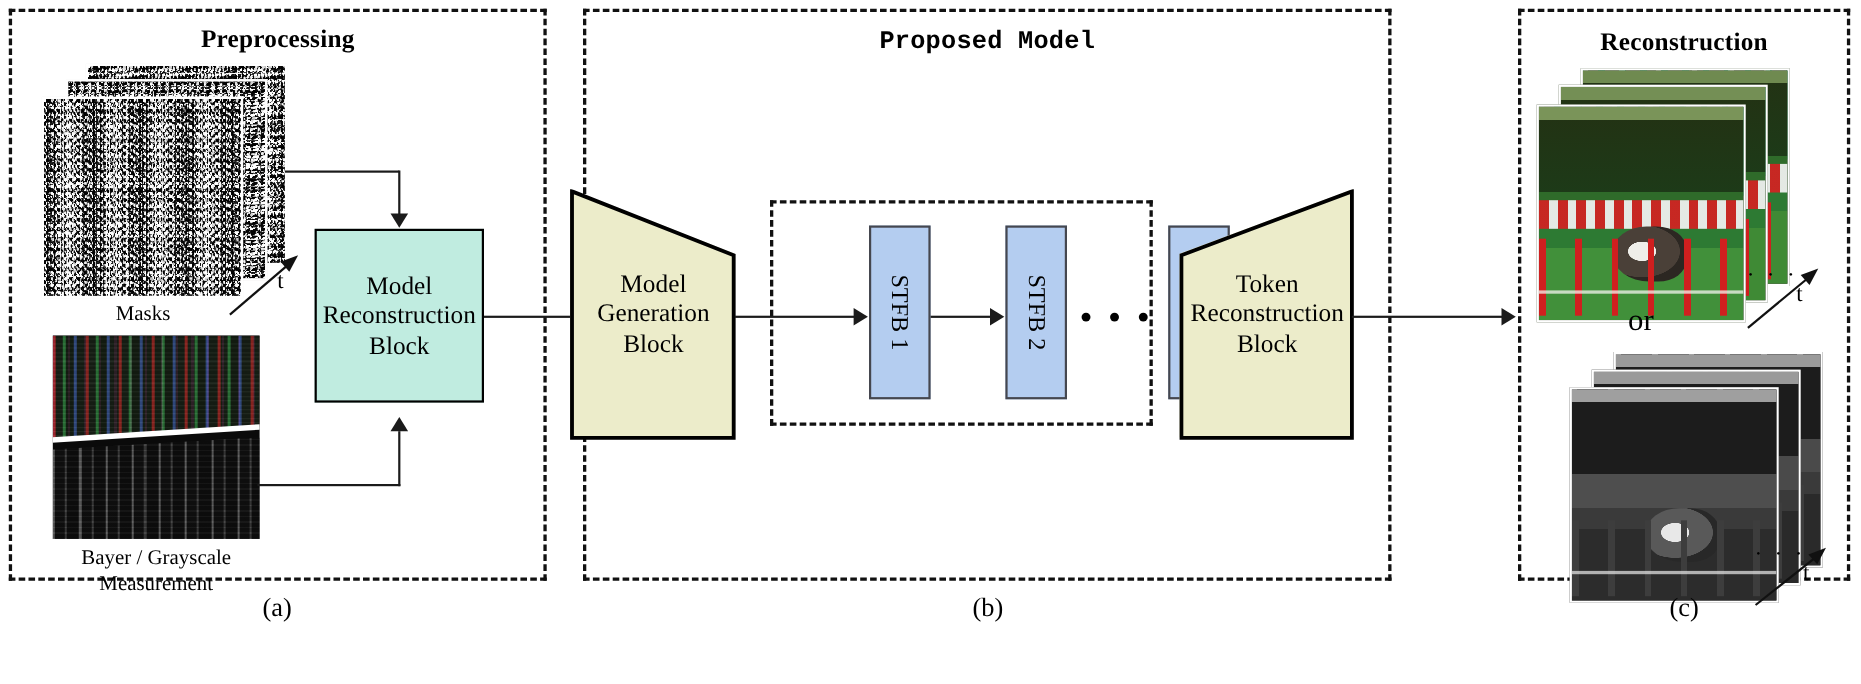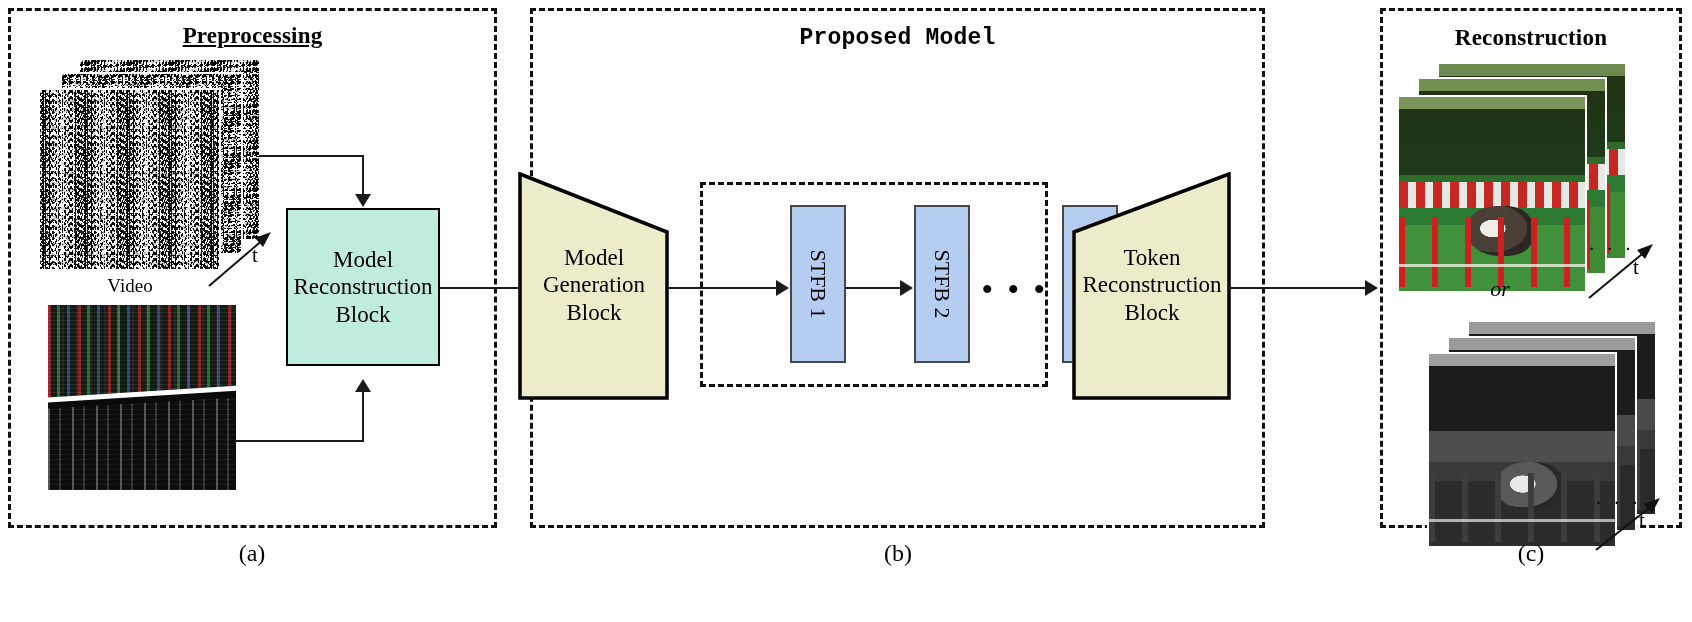--- a/index.html
+++ b/index.html
@@ -47,27 +47,27 @@
   .mask{position:absolute;border:2px solid #ffffff;box-sizing:border-box;
         background-color:#eceaea;}
   .meas{position:absolute;border:0;box-sizing:border-box;overflow:hidden;}
 
   .frame{position:absolute;border:2.5px solid #ffffff;box-sizing:border-box;overflow:hidden;}
 
   .tarrow{position:absolute;}
   .tlabel{position:absolute;font-size:21px;}
   .tdots{position:absolute;font-size:21px;letter-spacing:3px;}
 
-  .or-label{position:absolute;font-size:22px;text-align:center;font-style:italic;}
+  .or-label{position:absolute;font-size:28px;}
 </style>
 </head>
 <body>
 
 <div class="panel" style="left:8px;top:8px;width:489px;height:520px;">
-  <div class="panel-title" style="top:12px;text-decoration:underline;">Preprocessing</div>
+  <div class="panel-title" style="top:12px;">Preprocessing</div>
 </div>
 
 <div>
   <div class="mask" style="left:78px;top:58px;width:183px;height:183px;
        background-image:
          repeating-conic-gradient(from 11deg at 17% 23%, #111 0 26%, #fafafa 0 52%),
          repeating-conic-gradient(from 73deg at 61% 77%, #fafafa 0 24%, #111 0 49%),
          repeating-linear-gradient(37deg,#111 0 3px,#fafafa 3px 6px),
          repeating-linear-gradient(113deg,#111 0 2px,#fafafa 2px 5px);
        background-size:9px 9px,7px 7px,8px 8px,6px 6px;
@@ -90,21 +90,21 @@
        background-blend-mode:overlay,difference,overlay,normal;"></div>
 </div>
 
 <svg class="tarrow" style="left:205px;top:230px;" width="70" height="60" viewBox="0 0 70 60">
   <line x1="4" y1="56" x2="60" y2="8" stroke="#111" stroke-width="2"></line>
   <polygon points="66,2 50,8 58,17" fill="#111"></polygon>
 </svg>
 <div class="tdots" style="left:208px;top:225px;">· · ·</div>
 <div class="tlabel" style="left:252px;top:243px;">t</div>
 
-<div class="caption" style="left:60px;top:274px;width:140px;">Video</div>
+<div class="caption" style="left:60px;top:274px;width:140px;">Masks</div>
 
 <div class="meas" style="left:48px;top:305px;width:188px;height:185px;background:#0a0a0a;">
   <div style="position:absolute;left:0;top:0;width:100%;height:52%;
          background-color:#1c2418;
          background-image:
            repeating-linear-gradient(90deg,
              rgba(220,40,40,.55) 0 3px, rgba(20,30,20,.5) 3px 9px,
              rgba(60,200,90,.45) 9px 12px, rgba(15,25,15,.55) 12px 19px,
              rgba(70,110,220,.5) 19px 22px, rgba(20,28,20,.5) 22px 30px),
            repeating-linear-gradient(0deg,
@@ -119,20 +119,22 @@
              rgba(235,235,235,.30) 0 2px, rgba(10,10,10,.55) 2px 11px,
              rgba(190,190,190,.20) 11px 13px, rgba(8,8,8,.6) 13px 24px),
            repeating-linear-gradient(0deg,
              rgba(255,255,255,.07) 0 1px, rgba(0,0,0,.3) 1px 5px);
          clip-path:polygon(0 12%,100% 0,100% 100%,0 100%);"></div>
   <div style="position:absolute;left:-4%;top:50%;width:110%;height:5px;background:#fff;
          transform:rotate(-3.6deg);transform-origin:left center;"></div>
 </div>
 
 <div class="caption" style="left:42px;top:496px;width:200px;">
+  <div>Bayer / Grayscale</div>
+  <div>Measurement</div>
 </div>
 
 <div class="box init-block" style="left:286px;top:208px;width:154px;height:158px;">
   <div>
     <div>Model</div>
     <div>Reconstruction</div>
     <div>Block</div>
   </div>
 </div>
 

